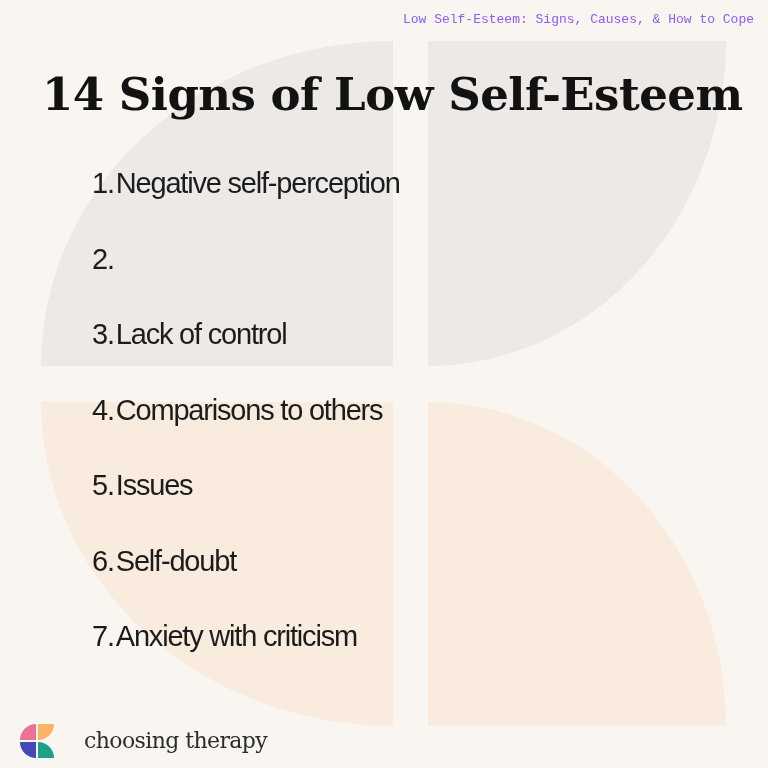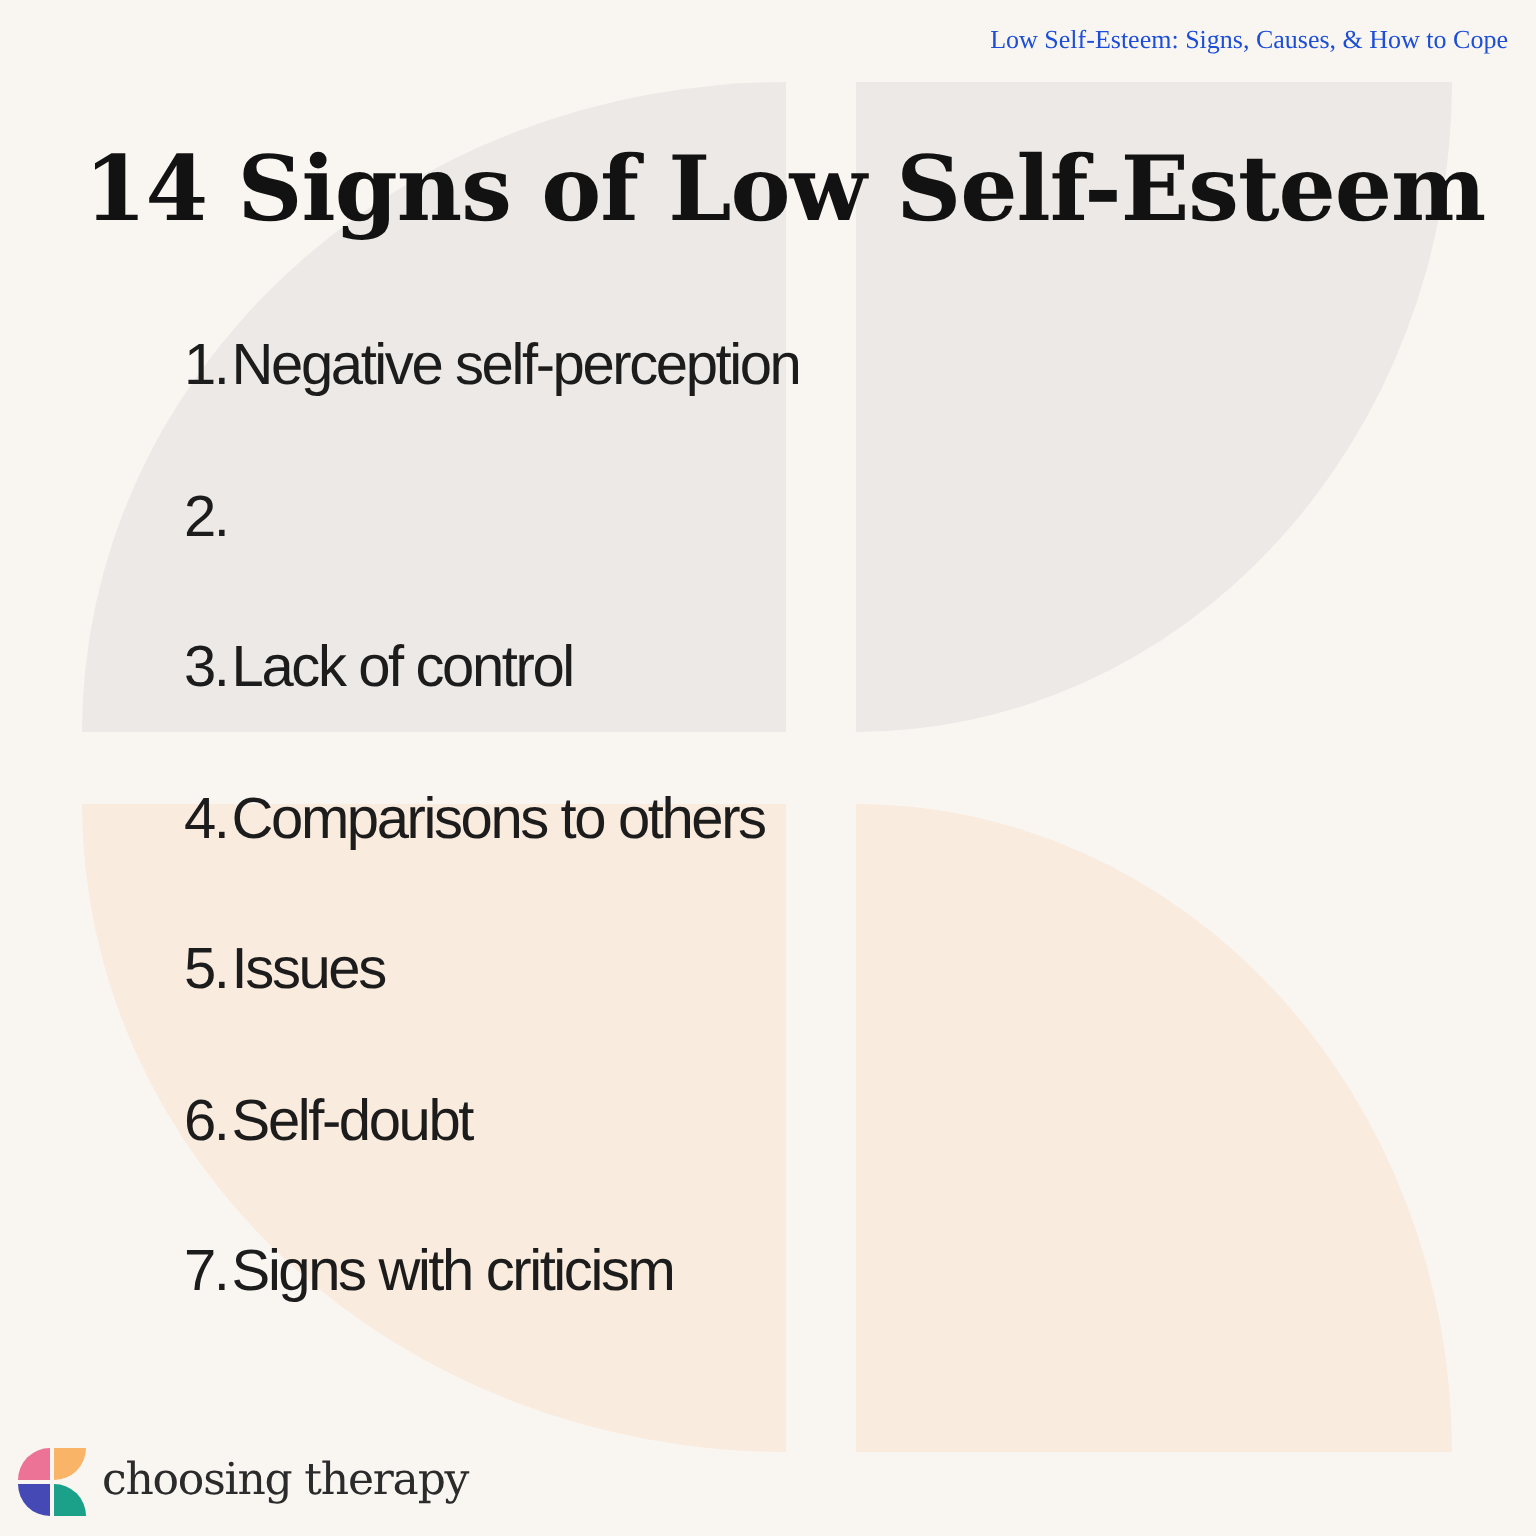--- a/index.html
+++ b/index.html
@@ -2,26 +2,26 @@
 <html><head>
 <meta charset="utf-8">
 <style>
   html,body{margin:0;padding:0;}
   body{width:768px;height:768px;background:#F9F6F2;position:relative;overflow:hidden;font-family:"Liberation Sans",sans-serif;}
   .q{position:absolute;}
   .q-tl{left:41px;top:41px;width:352px;height:325px;background:#ECE9E6;border-top-left-radius:352px 325px;}
   .q-tr{left:428px;top:41px;width:298px;height:325px;background:#ECE9E6;border-bottom-right-radius:298px 325px;}
   .q-bl{left:41px;top:402px;width:352px;height:324px;background:#F9EBDD;border-bottom-left-radius:352px 324px;}
   .q-br{left:428px;top:402px;width:298px;height:324px;background:#F9EBDD;border-top-right-radius:298px 324px;}
-  .top-caption{position:absolute;right:14px;top:12px;font-size:13px;color:#1d4ed8;font-family:Liberation Serif, serif;}
+  .top-caption{position:absolute;right:14px;top:12px;font-size:13px;color:#8b5cf6;font-family:Liberation Mono, monospace;}
   .title{position:absolute;left:42px;top:68px;font-family:"DejaVu Serif",serif;font-weight:bold;font-size:45px;color:#121212;letter-spacing:-0.5px;white-space:nowrap;}
   .list{position:absolute;left:92px;top:163px;margin:0;padding:0;list-style:none;}
   .list li{height:75.5px;display:flex;align-items:flex-start;font-size:29px;color:#1c1c1c;letter-spacing:-1.2px;white-space:nowrap;line-height:40px;}
   .list .num{margin-right:2px;}
-  .logo{position:absolute;left:9px;top:724px;display:flex;align-items:center;}
+  .logo{position:absolute;left:20px;top:724px;display:flex;align-items:center;gap:22px;}
   .logo-mark{width:34px;height:34px;position:relative;}
   .logo-mark span{position:absolute;width:16px;height:16px;}
   .lm-tl{left:0;top:0;background:#EC7396;border-top-left-radius:16px;}
   .lm-tr{left:18px;top:0;background:#F9B468;border-bottom-right-radius:16px;}
   .lm-bl{left:0;top:18px;background:#4549B6;border-bottom-left-radius:16px;}
   .lm-br{left:18px;top:18px;background:#1BA08A;border-top-right-radius:16px;}
   .logo-text{margin-left:8px;font-family:"DejaVu Serif",serif;font-size:22px;color:#2b2b2b;letter-spacing:-0.6px;line-height:30px;}
 </style>
 </head>
 <body>
@@ -54,21 +54,21 @@
   <li>
       <span class="num">5.</span>
       <span>Issues</span>
     </li>
   <li>
       <span class="num">6.</span>
       <span>Self-doubt</span>
     </li>
   <li>
       <span class="num">7.</span>
-      <span>Signs with criticism</span>
+      <span>Anxiety with criticism</span>
     </li>
 </ol>
 
 <div class="logo">
   <div class="logo-mark">
     <span class="lm-tl"></span>
       <span class="lm-tr"></span>
       <span class="lm-bl"></span>
       <span class="lm-br"></span>
   </div>

